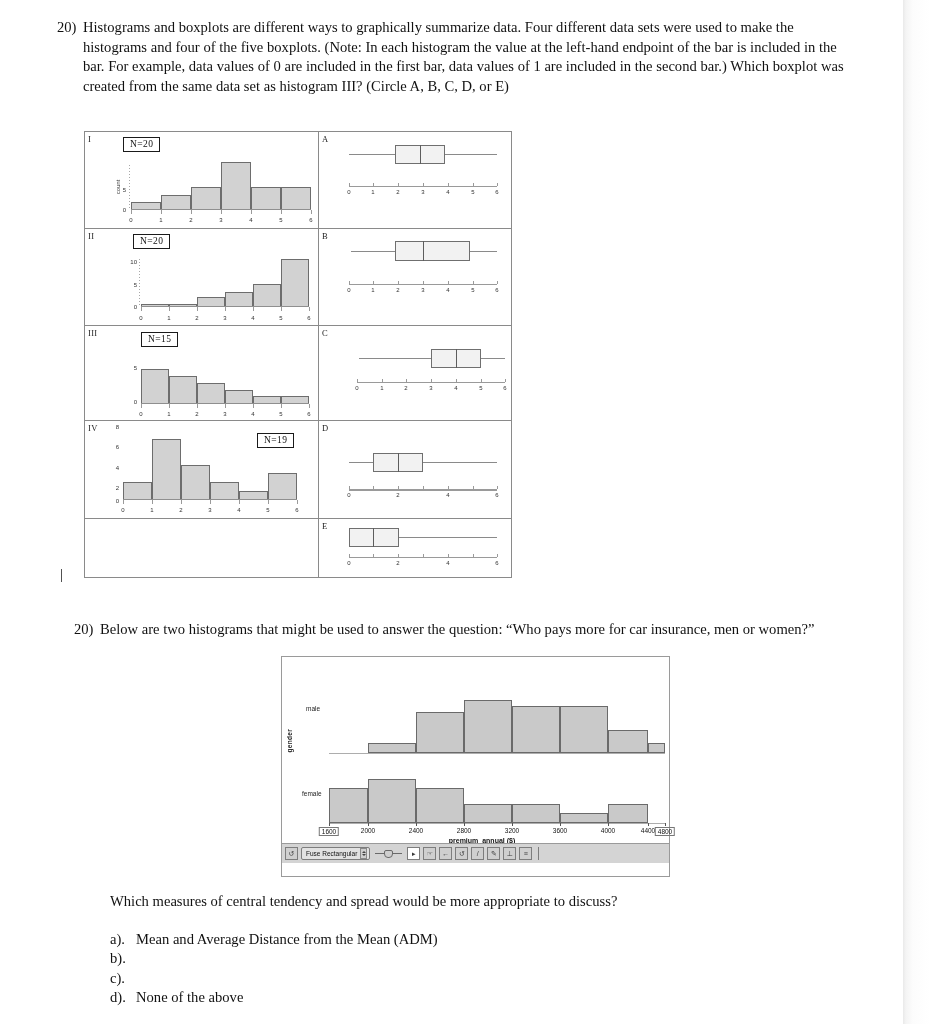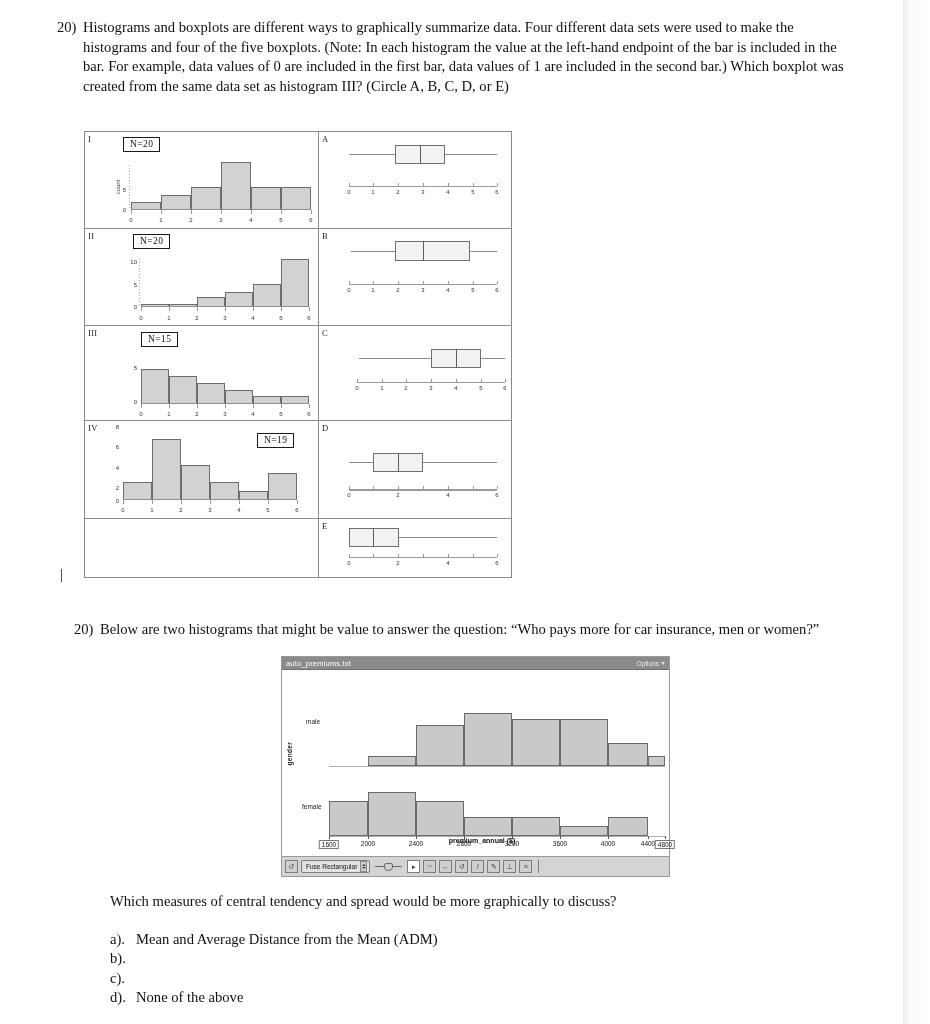--- a/index.html
+++ b/index.html
@@ -371,32 +371,25 @@
         </div>
       </div>
     </div>
   </div>
 
   <div class="caretmark">|</div>
 
   <div class="q20">
     <div class="qrow">
       <div class="qnum">20)</div>
-      <div class="qbody">Below are two histograms that might be value to answer the question: “Who pays more for car insurance, men or women?”</div>
+      <div class="qbody">Below are two histograms that might be used to answer the question: “Who pays more for car insurance, men or women?”</div>
     </div>
   </div>
 
   <div class="app">
-    <div class="titlebar">
-      <span class="titletext">auto_premiums.txt</span>
-      <span class="options">
-        <span>Options</span>
-        <span class="opt-caret"></span>
-      </span>
-    </div>
 
     <div class="plotarea">
       <div class="genderlab">gender</div>
 
       <div class="panlab" style="left:24px; top:48px;">male</div>
       <div class="gbaseline" style="left:47px; top:96px; width:336px;"></div>
       <div class="gbar" style="left:86px;  top:86px; width:48px; height:10px;"></div>
       <div class="gbar" style="left:134px; top:55px; width:48px; height:41px;"></div>
       <div class="gbar" style="left:182px; top:43px; width:48px; height:53px;"></div>
       <div class="gbar" style="left:230px; top:49px; width:48px; height:47px;"></div>
@@ -456,21 +449,21 @@
       <div class="tbtn">←</div>
       <div class="tbtn">↺</div>
       <div class="tbtn">/</div>
       <div class="tbtn">✎</div>
       <div class="tbtn">⊥</div>
       <div class="tbtn">≡</div>
       <div class="tbtn" style="width:4px;border-left:none;border-top:none;border-bottom:none;background:transparent;"></div>
     </div>
   </div>
 
-  <div class="q20sub">Which measures of central tendency and spread would be more graphically to discuss?</div>
+  <div class="q20sub">Which measures of central tendency and spread would be more appropriate to discuss?</div>
 
   <div class="opts">
     <div class="opt">
       <span class="optk">a).</span>
       <span>Mean and Average Distance from the Mean (ADM)</span>
     </div>
     <div class="opt">
       <span class="optk">b).</span>
     </div>
     <div class="opt">

